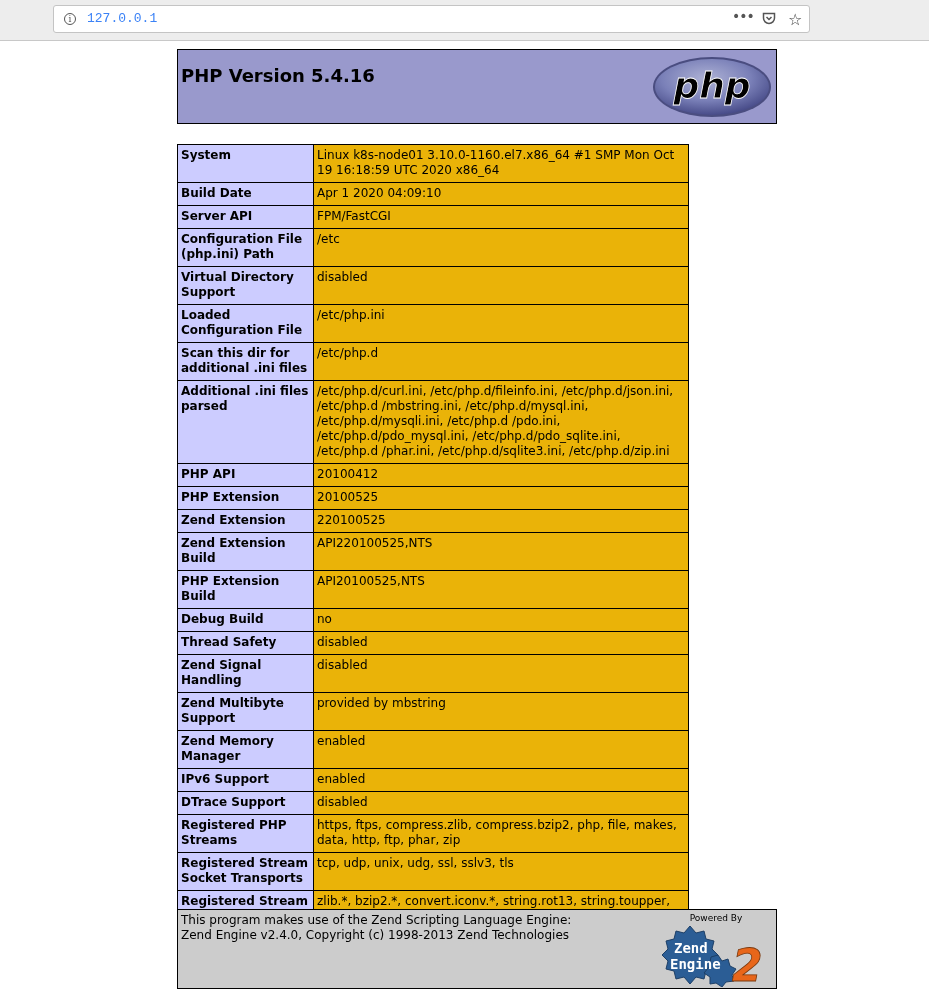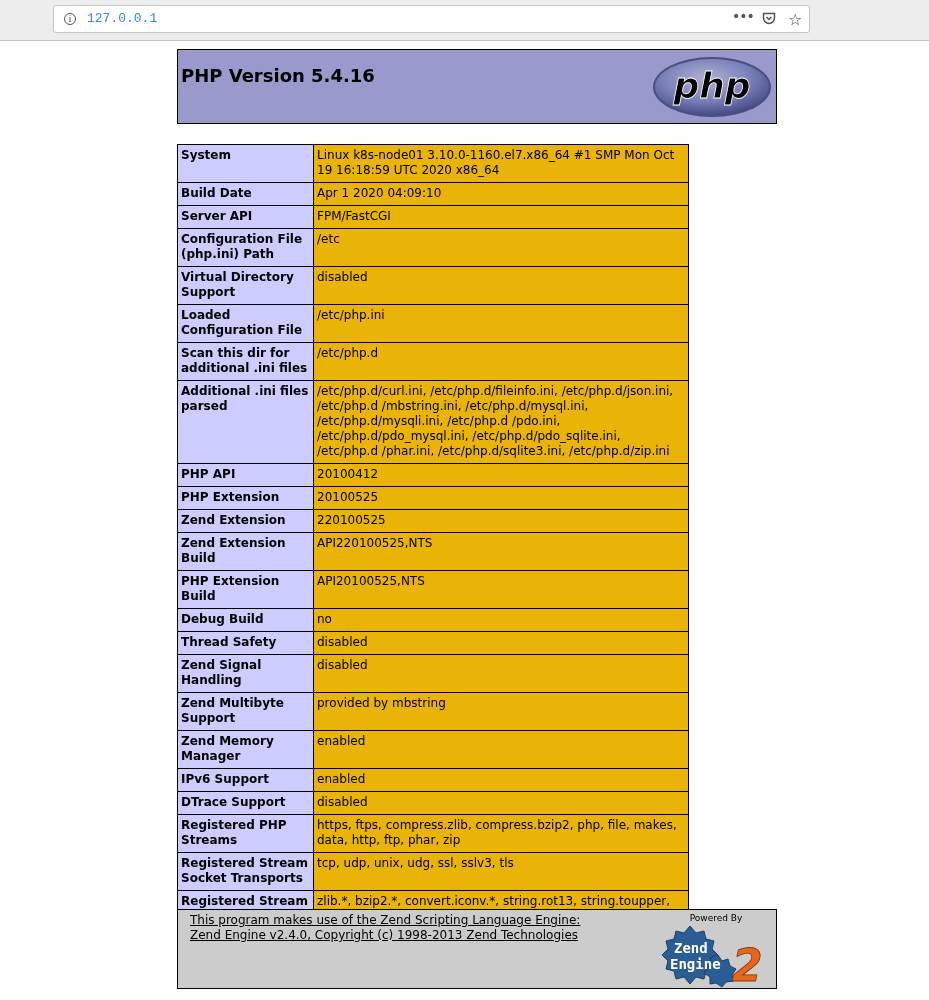--- a/index.html
+++ b/index.html
@@ -71,21 +71,21 @@
     table.info td.v {
       background: #eab308; font-family: "DejaVu Sans", sans-serif;
       font-weight: normal;
     }
     .footer {
       position: absolute; top: 860px; left: 0;
       width: 600px; height: 80px; box-sizing: border-box;
       background: #cccccc; border: 1px solid #000;
       font-size: 12px; line-height: 15px;
     }
-    .footer .text { position: absolute; left: 12px; top: 3px; text-decoration: underline; }
+    .footer .text { position: absolute; left: 3px; top: 3px; }
     .footer .zend-logo { position: absolute; right: 2px; top: 1px; width: 118px; height: 76px; }
   </style>
 </head>
 <body>
 
 <div class="chrome">
   <div class="urlbar">
     <span class="info-icon">i</span>
     <span class="url">127.0.0.1</span>
     <span class="more-icon">•••</span>

